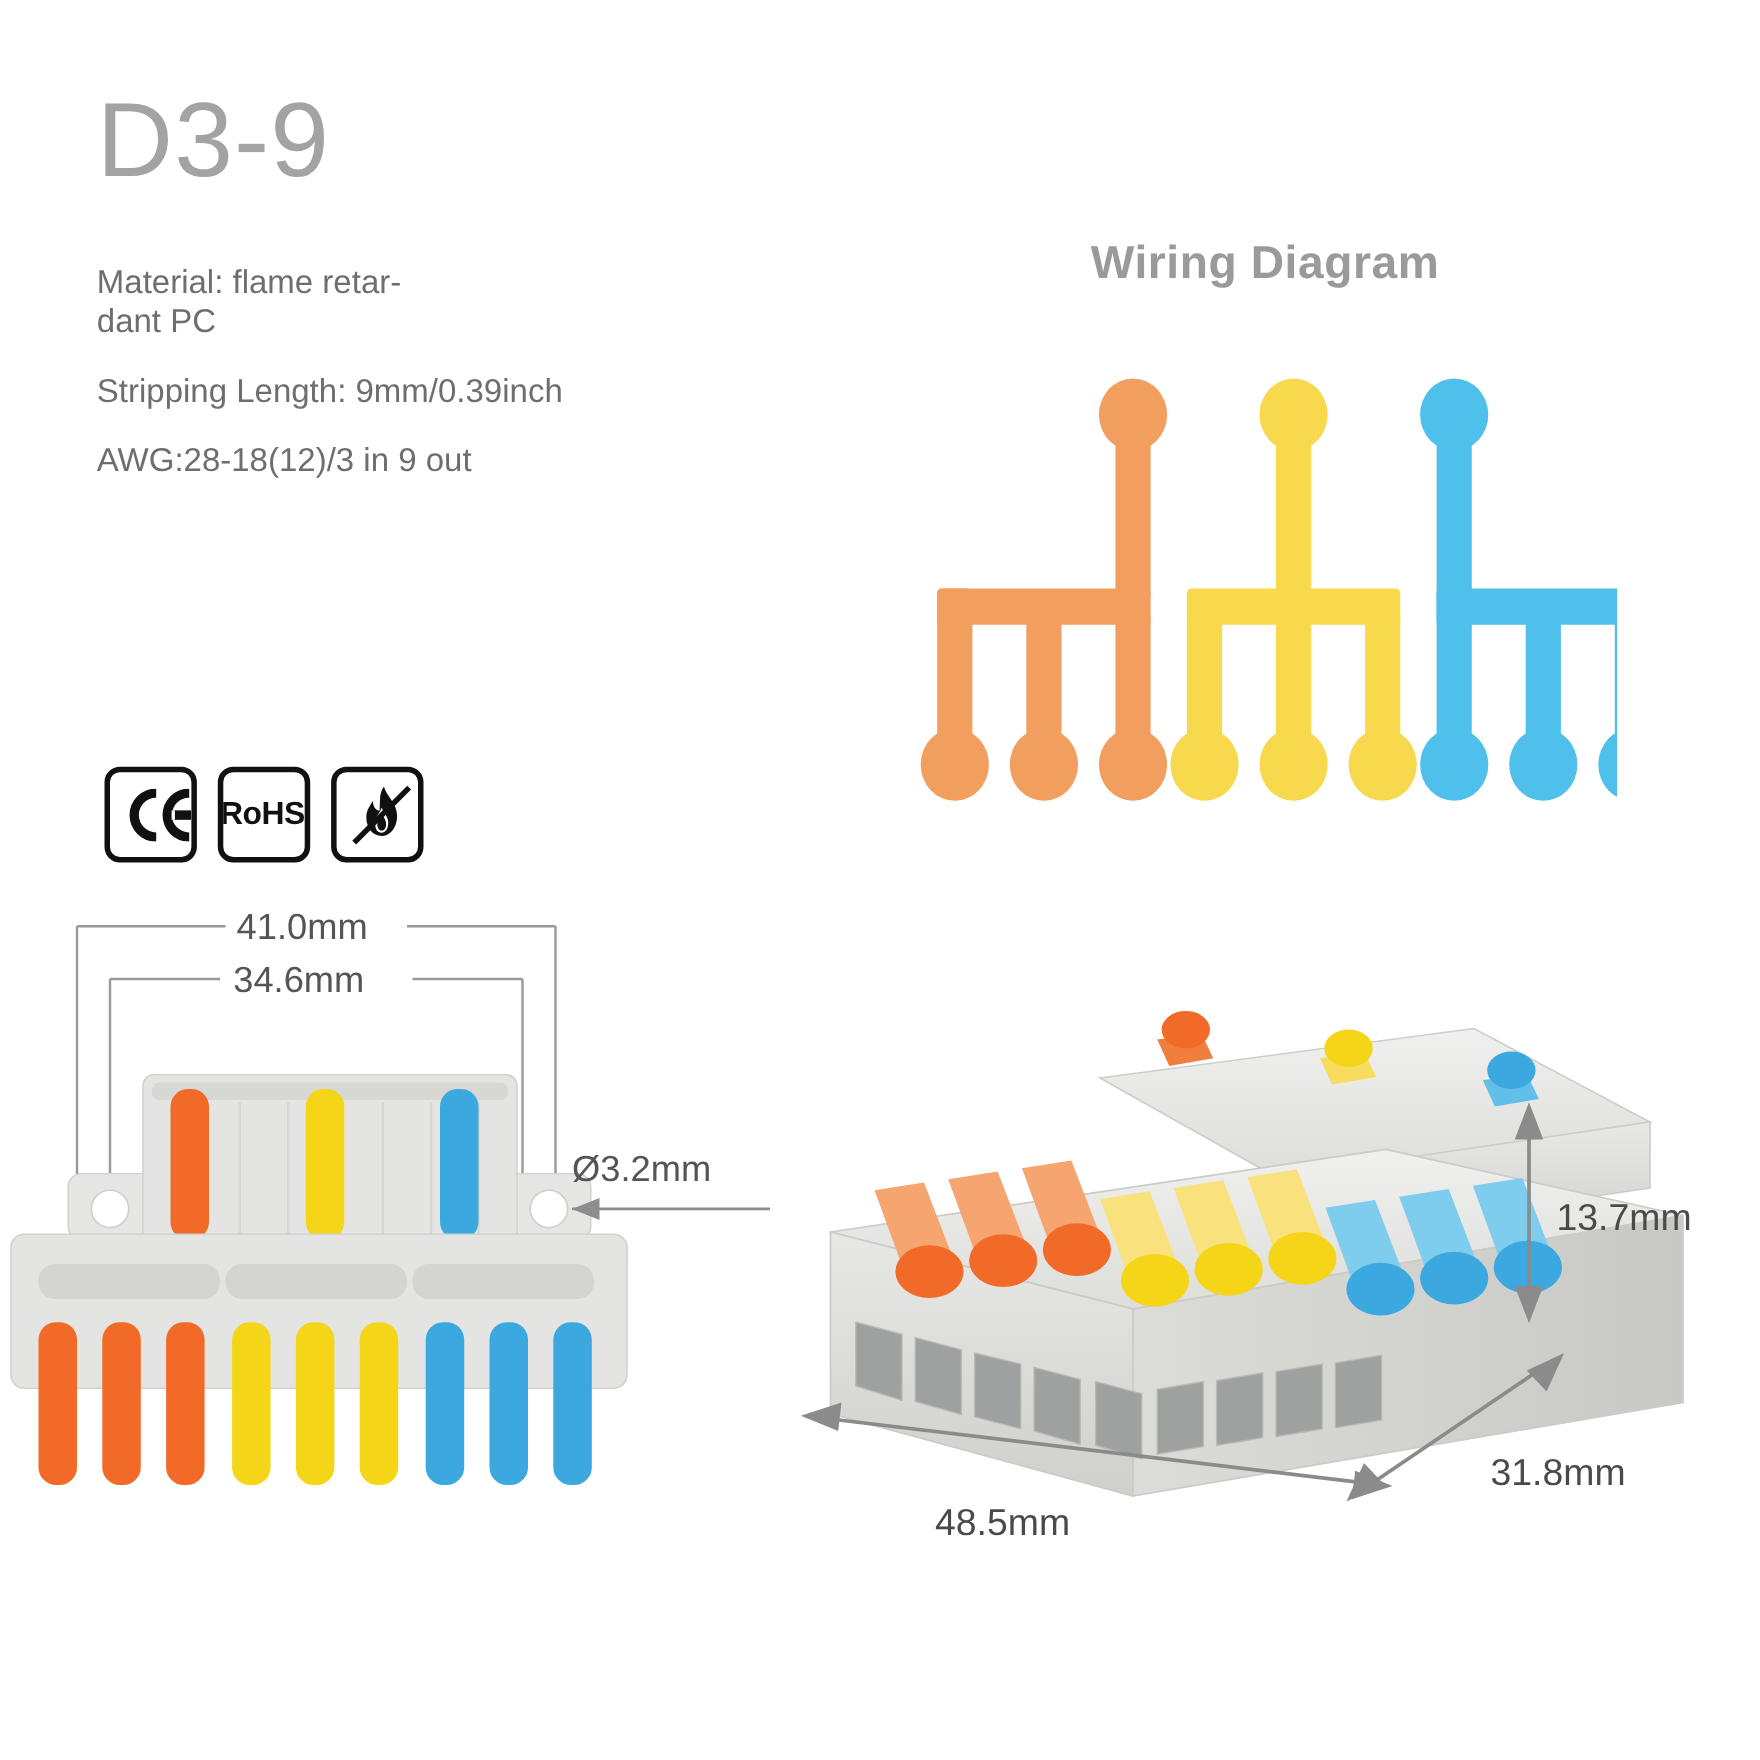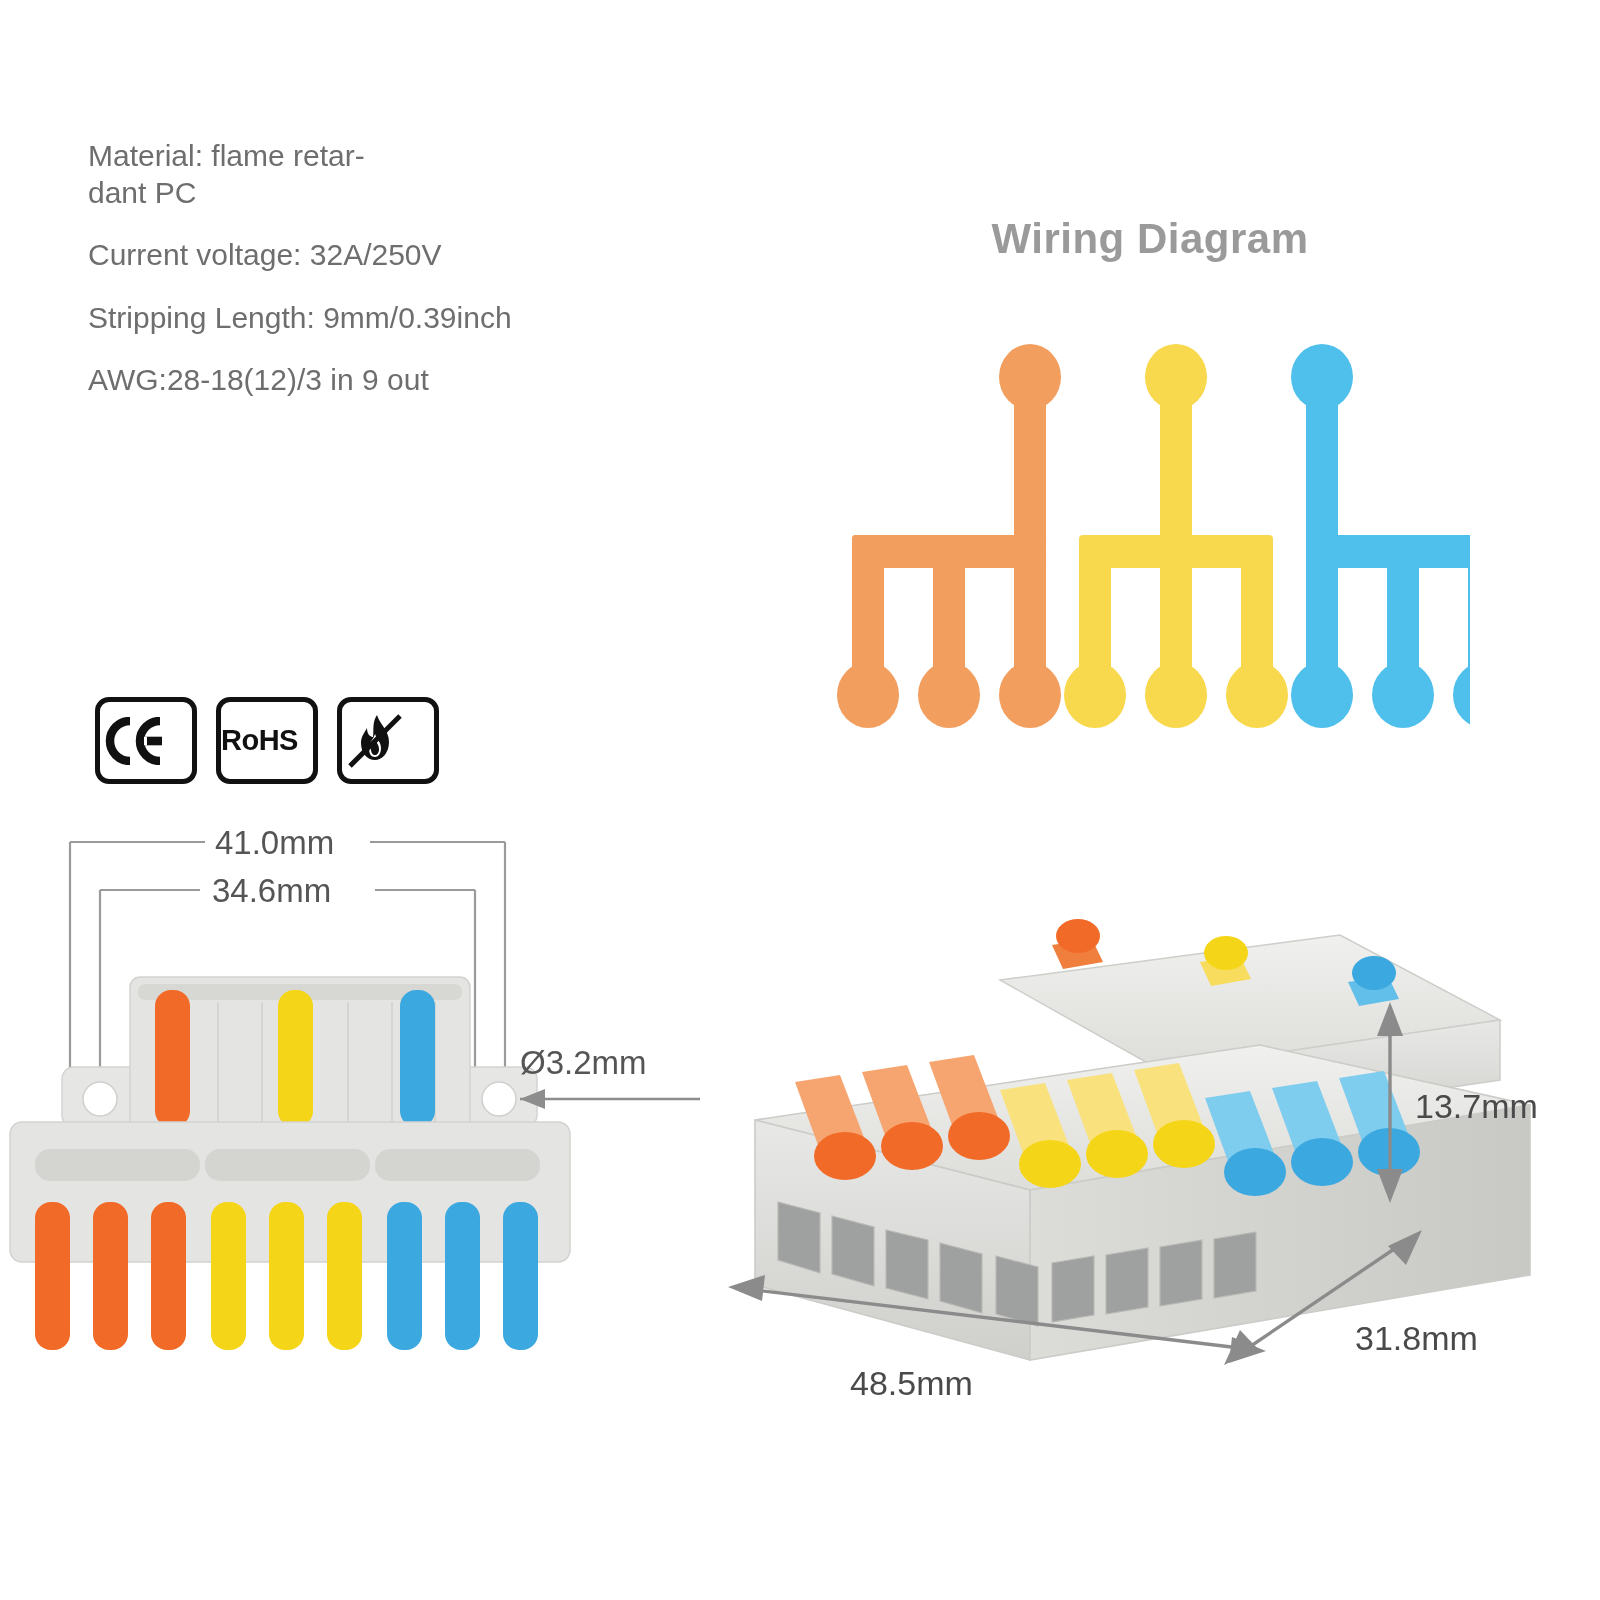--- a/index.html
+++ b/index.html
@@ -20,23 +20,23 @@
   .spec-line {
     font-size: 30px; color: #6e6e6e; line-height: 1.22;
     margin-top: 26px; white-space: pre-wrap;
   }
   #spec-material { margin-top: 60px; width: 330px; }
   #spec-awg { letter-spacing: 0px; }
 
   
   #cert-row { position: absolute; left: 95px; top: 697px; display: flex; gap: 19px; }
   .cert-badge {
-    width: 102px; height: 87px; border: 5px solid #111;
+    width: 84px; height: 87px; border: 5px solid #111;
     border-radius: 14px; background: #fff;
-    display: flex; align-items: center; justify-content: flex-start;
+    display: flex; align-items: center; justify-content: flex-end;
     position: relative; overflow: hidden;
   }
   .cert-ce svg, .cert-flame svg { display:block; }
   .cert-rohs-text {
     font-size: 29px; font-weight: 700; color: #111;
     font-family: "Liberation Sans", sans-serif; letter-spacing: -0.5px;
   }
 
   
   #wiring-section { position: absolute; left: 820px; top: 215px; width: 660px; height: 530px; }
@@ -60,23 +60,23 @@
   #photo-svg { position: absolute; left: 0; top: 0; }
   .dim-text-r { font-family: "Liberation Sans", sans-serif; font-size: 34px; fill: #4a4a4a; }
   .arrow-line { stroke: #8b8b8b; stroke-width: 3.4; fill: none; }
 </style>
 </head>
 <body>
 
 <div id="page">
 
   <div id="spec-block">
+    <div id="model-title">D3-9</div>
     <div class="spec-line" id="spec-material">Material: flame retar-
 dant PC</div>
-    <div class="spec-line">Current voltage: 32A/250V</div>
     <div class="spec-line">Stripping Length: 9mm/0.39inch</div>
     <div class="spec-line" id="spec-awg">AWG:28-18(12)/3 in 9 out</div>
   </div>
 
   <div id="cert-row">
 
     <div class="cert-badge cert-ce">
       <span>
         <svg width="62" height="48" viewBox="0 0 62 48">
           <path d="M30 4 A20 20 0 1 0 30 44" stroke="#111" stroke-width="8.5" fill="none"></path>

